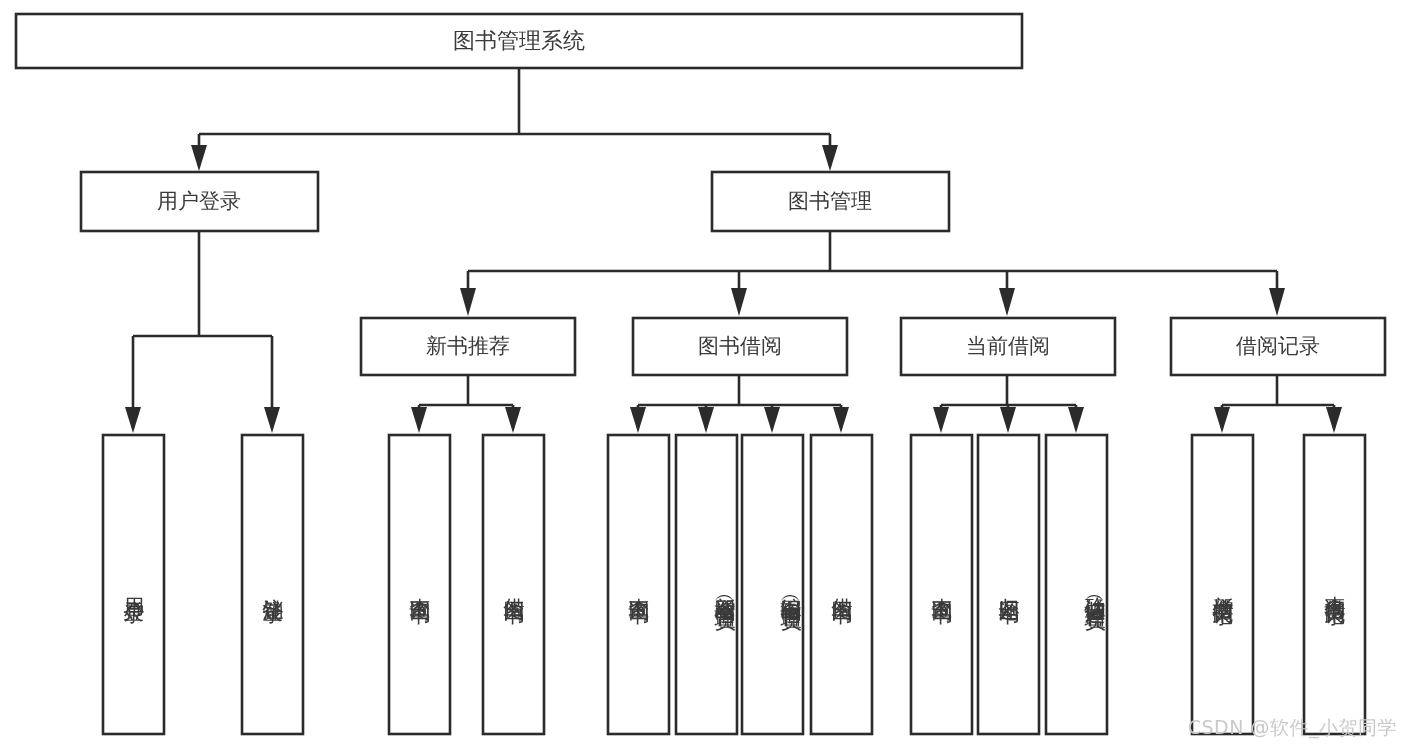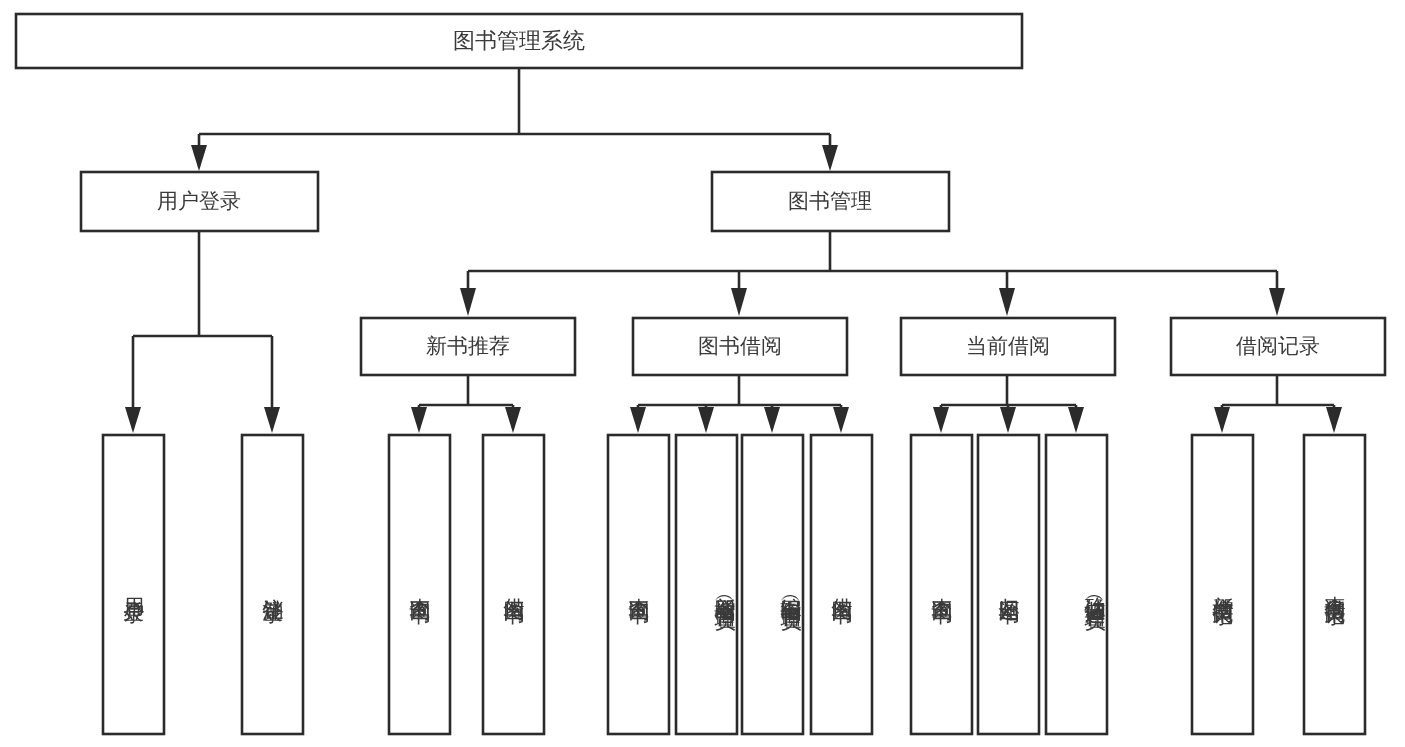--- a/index.html
+++ b/index.html
@@ -212,14 +212,15 @@
   <div class="vlabel" style="left:742px; top:443px; width:61px; height:291px;">编辑图书（管理员）</div>
   <div class="vlabel centered" style="left:811px; top:435px; width:61px; height:299px;">借阅图书</div>
 
   <div class="vlabel centered" style="left:911px; top:435px; width:61px; height:299px;">查询图书</div>
   <div class="vlabel centered" style="left:978px; top:435px; width:61px; height:299px;">归还图书</div>
   <div class="vlabel" style="left:1046px; top:443px; width:61px; height:291px;">确认归还（管理员）</div>
 
   <div class="vlabel centered" style="left:1192px; top:435px; width:61px; height:299px;">新增借阅记录</div>
   <div class="vlabel centered" style="left:1304px; top:435px; width:61px; height:299px;">查询借阅记录</div>
 
+  <div class="watermark">CSDN @软件_小贺同学</div>
 
 </div>
 
 </body></html>

